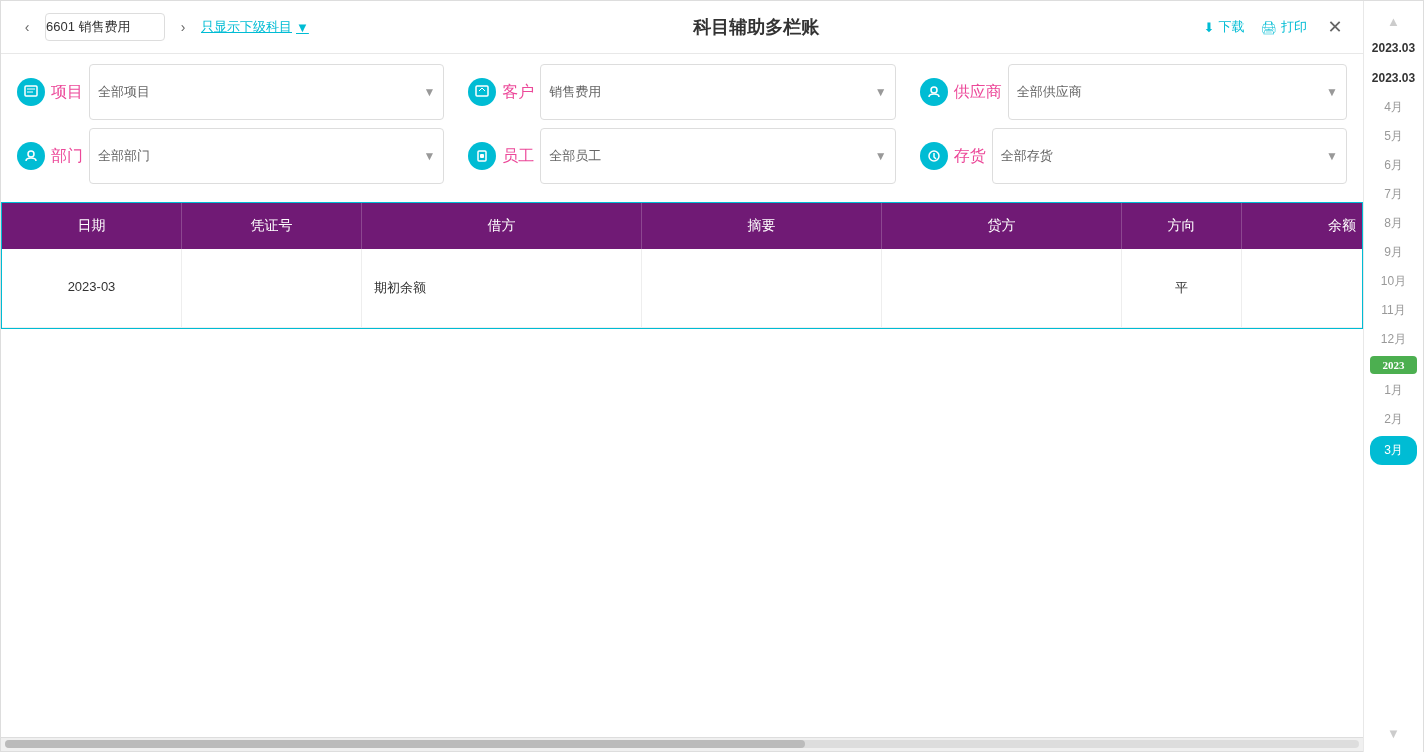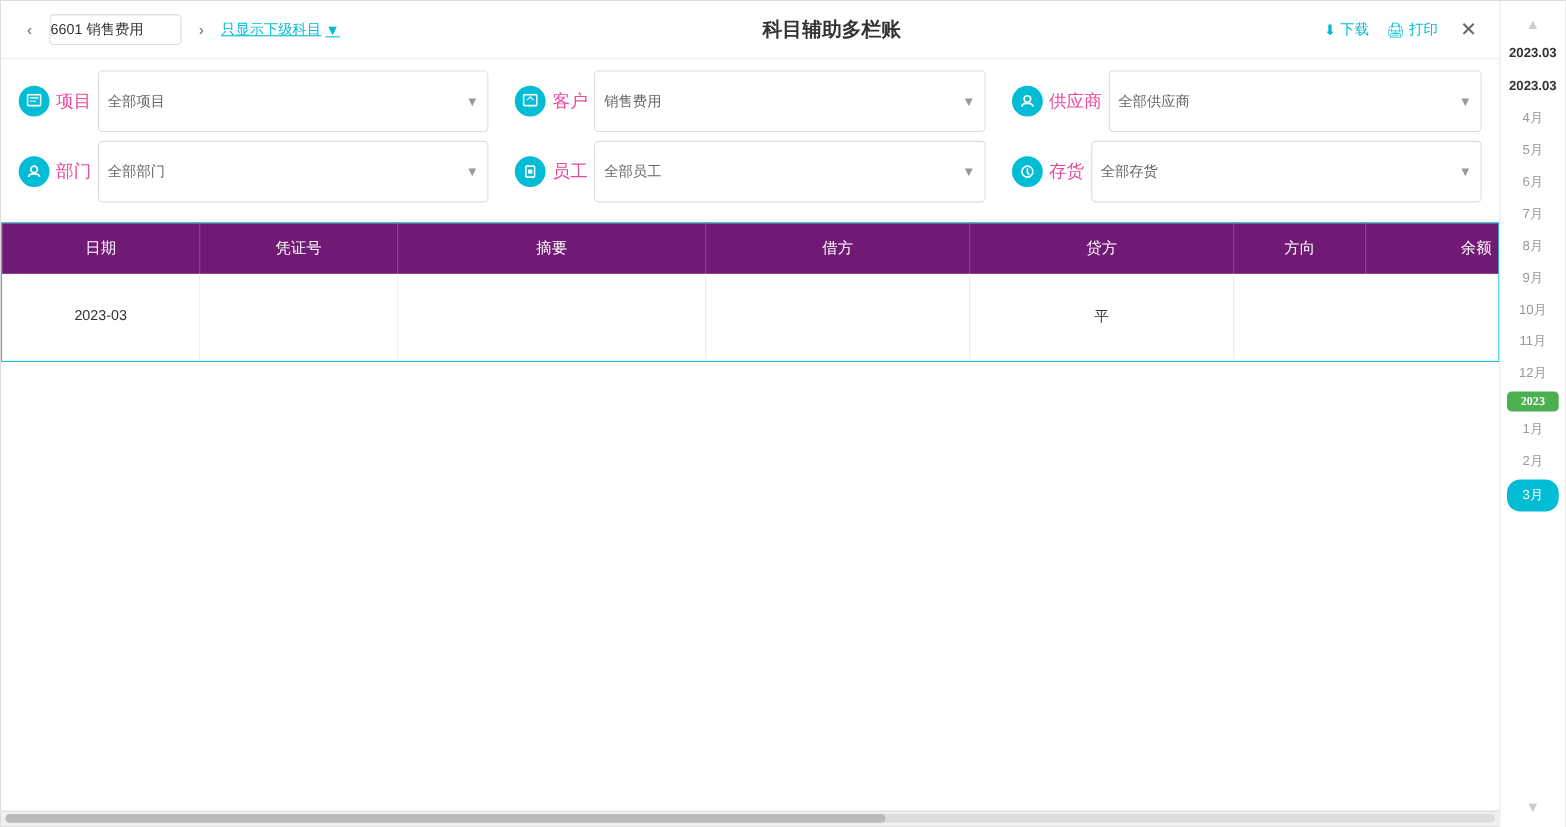--- a/index.html
+++ b/index.html
@@ -194,30 +194,31 @@
             <span class="arrow">▼</span>
           </div>
         </div>
       </div>
     </div>
 
     <div class="table-outer">
       <div class="table-header">
         <div class="th">日期</div>
         <div class="th">凭证号</div>
+        <div class="th">借方</div>
         <div class="th">摘要</div>
-        <div class="th">借方</div>
         <div class="th">贷方</div>
         <div class="th">方向</div>
         <div class="th">余额</div>
       </div>
       <div class="table-body">
         <div class="table-row">
           <div class="td">2023-03</div>
           <div class="td"></div>
+          <div class="td left">期初余额</div>
           <div class="td"></div>
           <div class="td"></div>
           <div class="td">平</div>
           <div class="td"></div>
         </div>
       </div>
     </div>
 
     <div class="scrollbar-area" style="position:absolute; bottom:0; left:0; right:60px; height:14px; background:#f0f0f0;">
       <div class="scrollbar-track">

